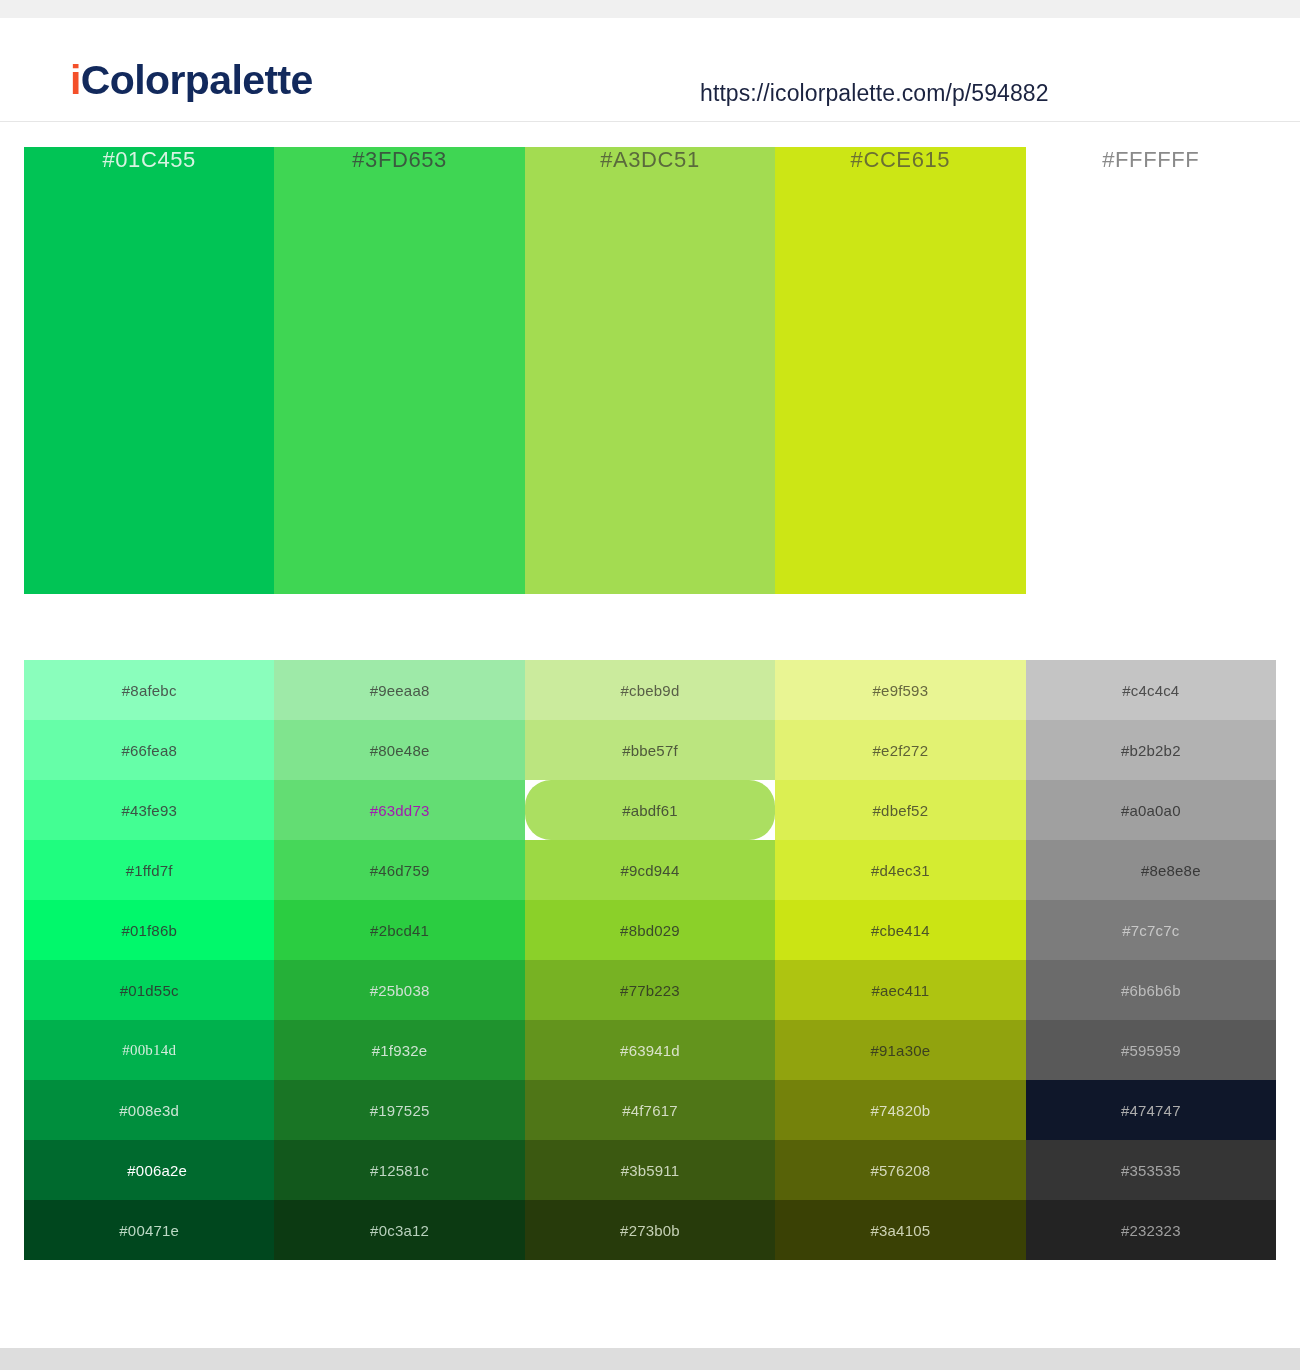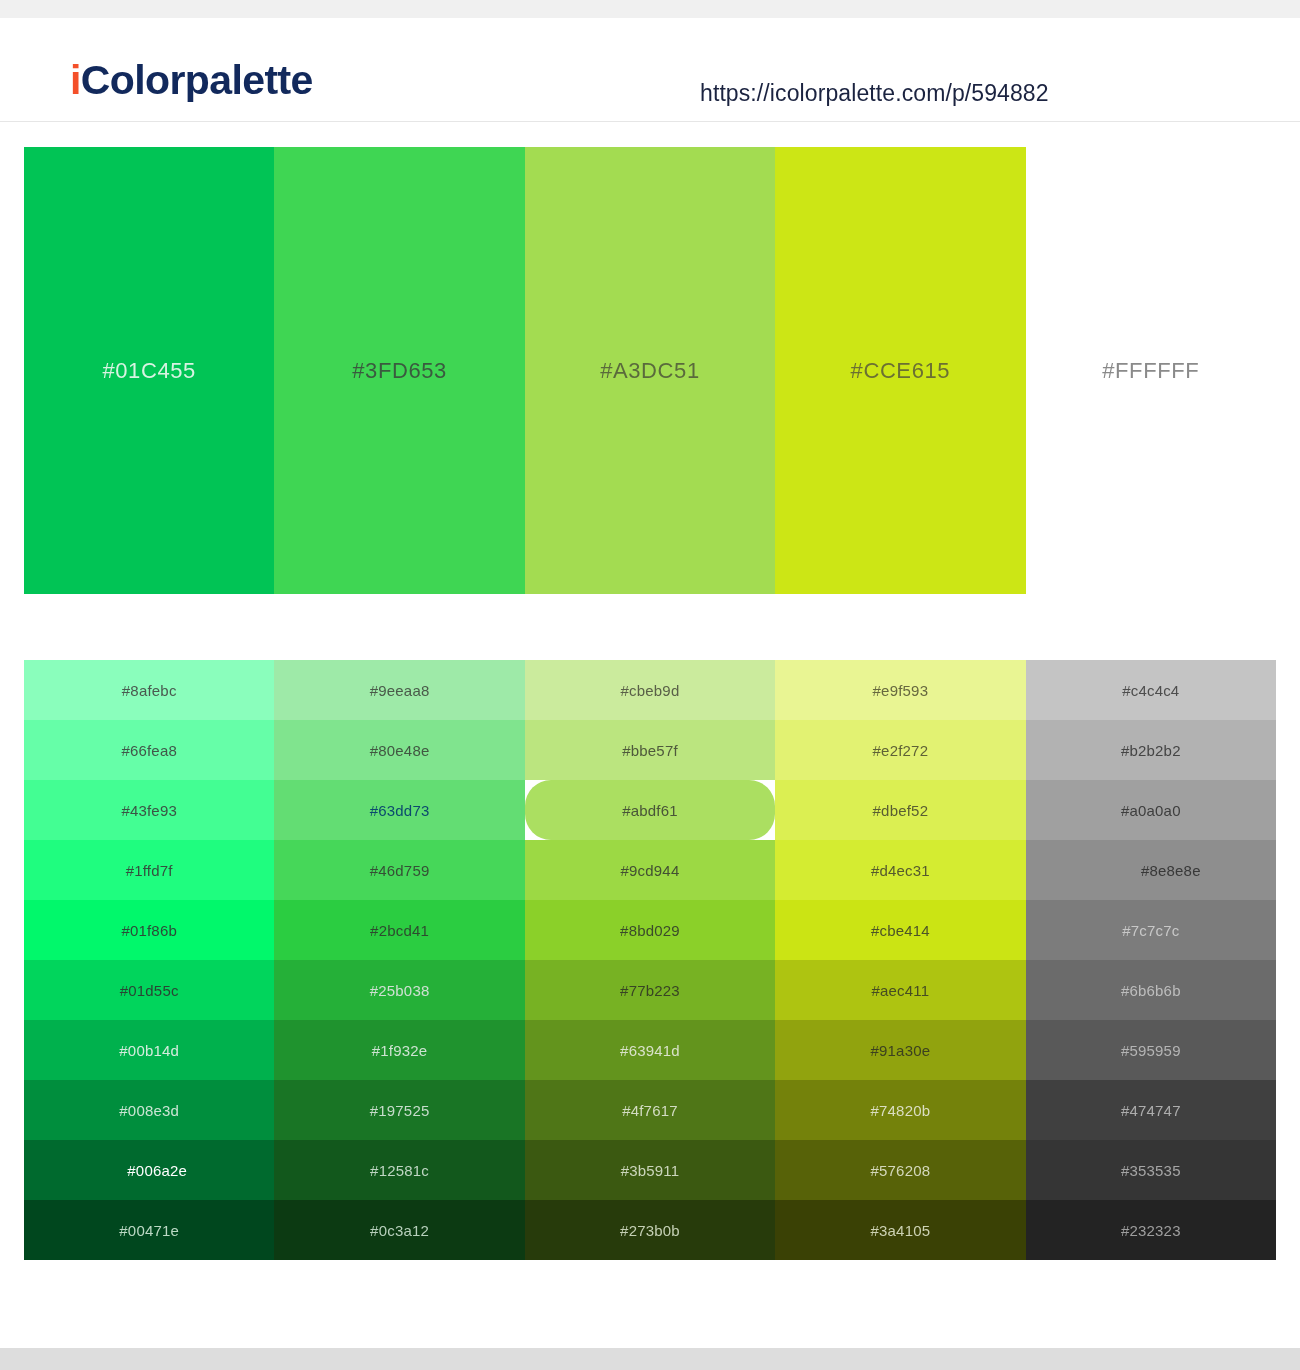--- a/index.html
+++ b/index.html
@@ -69,21 +69,21 @@
     top: 147px;
     width: 1252px;
     height: 447px;
     display: flex;
   }
 
   .palette-swatch {
     width: 250.4px;
     height: 447px;
     display: flex;
-    align-items: center;
+    align-items: flex-start;
     justify-content: center;
     font-size: 22px;
     letter-spacing: 0.6px;
   }
 
   
   .shades-grid {
     position: absolute;
     left: 24px;
     top: 660px;
@@ -170,21 +170,21 @@
       </div>
       <div class="shade-cell" style="background: rgb(226, 242, 114); color: rgb(95, 98, 54);">
         <span>#e2f272</span>
       </div>
       <div class="shade-cell" style="background: rgb(178, 178, 178); color: rgb(69, 69, 69);">
         <span>#b2b2b2</span>
       </div>
       <div class="shade-cell" style="background: rgb(67, 254, 147); color: rgb(59, 84, 69);">
         <span>#43fe93</span>
       </div>
-      <div class="shade-cell" style="background: rgb(99, 221, 115); color: #0c4a6e; align-items: center;">
+      <div class="shade-cell" style="background: rgb(99, 221, 115); color: #a21caf; align-items: center;">
         <span>#63dd73</span>
       </div>
       <div class="shade-cell" style="background: rgb(171, 223, 97); color: rgb(73, 85, 56); border-radius: 26px;">
         <span>#abdf61</span>
       </div>
       <div class="shade-cell" style="background: rgb(219, 239, 82); color: rgb(90, 94, 50);">
         <span>#dbef52</span>
       </div>
       <div class="shade-cell" style="background: rgb(160, 160, 160); color: rgb(62, 62, 62);">
         <span>#a0a0a0</span>
@@ -227,21 +227,21 @@
       </div>
       <div class="shade-cell" style="background: rgb(119, 178, 35); color: rgb(56, 68, 36);">
         <span>#77b223</span>
       </div>
       <div class="shade-cell" style="background: rgb(174, 196, 17); color: rgb(70, 76, 34);">
         <span>#aec411</span>
       </div>
       <div class="shade-cell" style="background: rgb(107, 107, 107); color: rgb(189, 189, 189);">
         <span>#6b6b6b</span>
       </div>
-      <div class="shade-cell" style="background: rgb(0, 177, 77); color: rgb(213, 236, 222);">
+      <div class="shade-cell" style="background: rgb(0, 177, 77); color: rgb(213, 236, 222); font-family: Liberation Serif, serif;">
         <span>#00b14d</span>
       </div>
       <div class="shade-cell" style="background: rgb(31, 147, 46); color: rgb(205, 227, 209);">
         <span>#1f932e</span>
       </div>
       <div class="shade-cell" style="background: rgb(99, 148, 29); color: rgb(217, 226, 201);">
         <span>#63941d</span>
       </div>
       <div class="shade-cell" style="background: rgb(145, 163, 14); color: rgb(60, 65, 31);">
         <span>#91a30e</span>
@@ -254,21 +254,21 @@
       </div>
       <div class="shade-cell" style="background: rgb(25, 117, 37); color: rgb(199, 220, 203);">
         <span>#197525</span>
       </div>
       <div class="shade-cell" style="background: rgb(79, 118, 23); color: rgb(211, 220, 195);">
         <span>#4f7617</span>
       </div>
       <div class="shade-cell" style="background: rgb(116, 130, 11); color: rgb(219, 222, 194);">
         <span>#74820b</span>
       </div>
-      <div class="shade-cell" style="background: #404040; color: rgb(173, 173, 173);">
+      <div class="shade-cell" style="background: #0f172a; color: rgb(173, 173, 173);">
         <span>#474747</span>
       </div>
       <div class="shade-cell" style="background: rgb(0, 106, 46); color: #ffffff; padding-left: 16px;">
         <span>#006a2e</span>
       </div>
       <div class="shade-cell" style="background: rgb(18, 88, 28); color: rgb(191, 214, 195);">
         <span>#12581c</span>
       </div>
       <div class="shade-cell" style="background: rgb(59, 89, 17); color: rgb(204, 214, 188);">
         <span>#3b5911</span>

